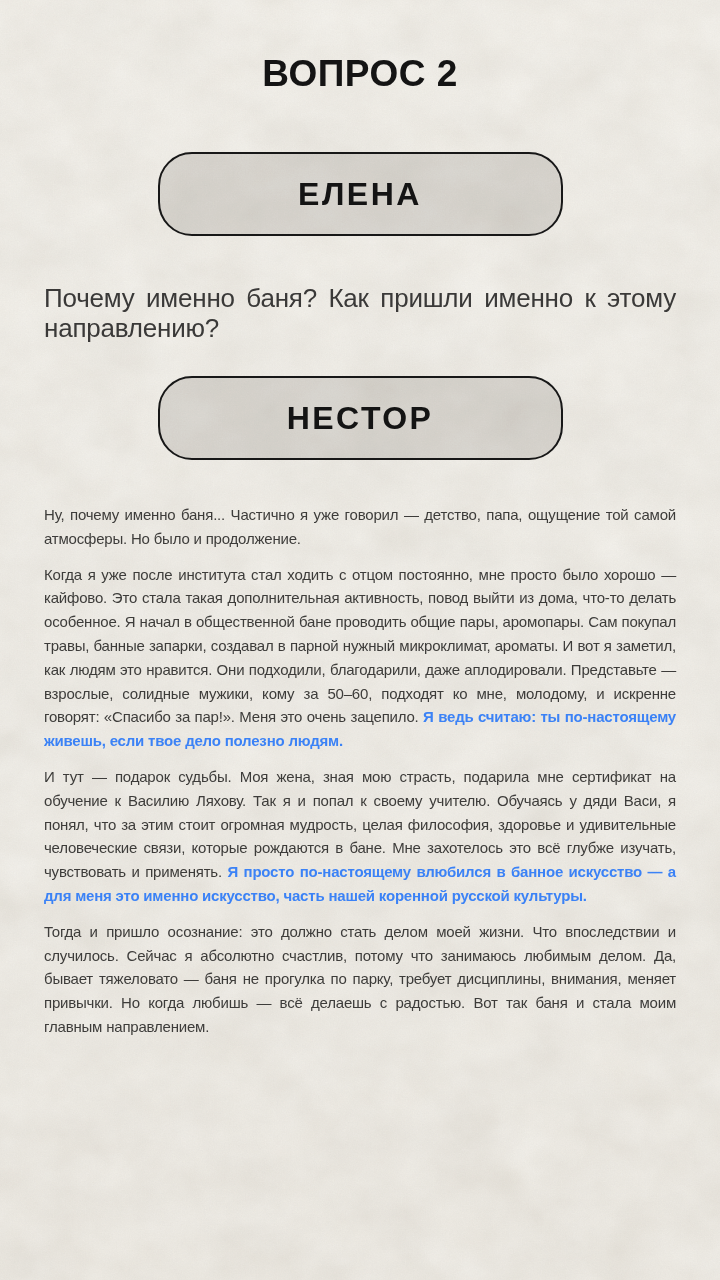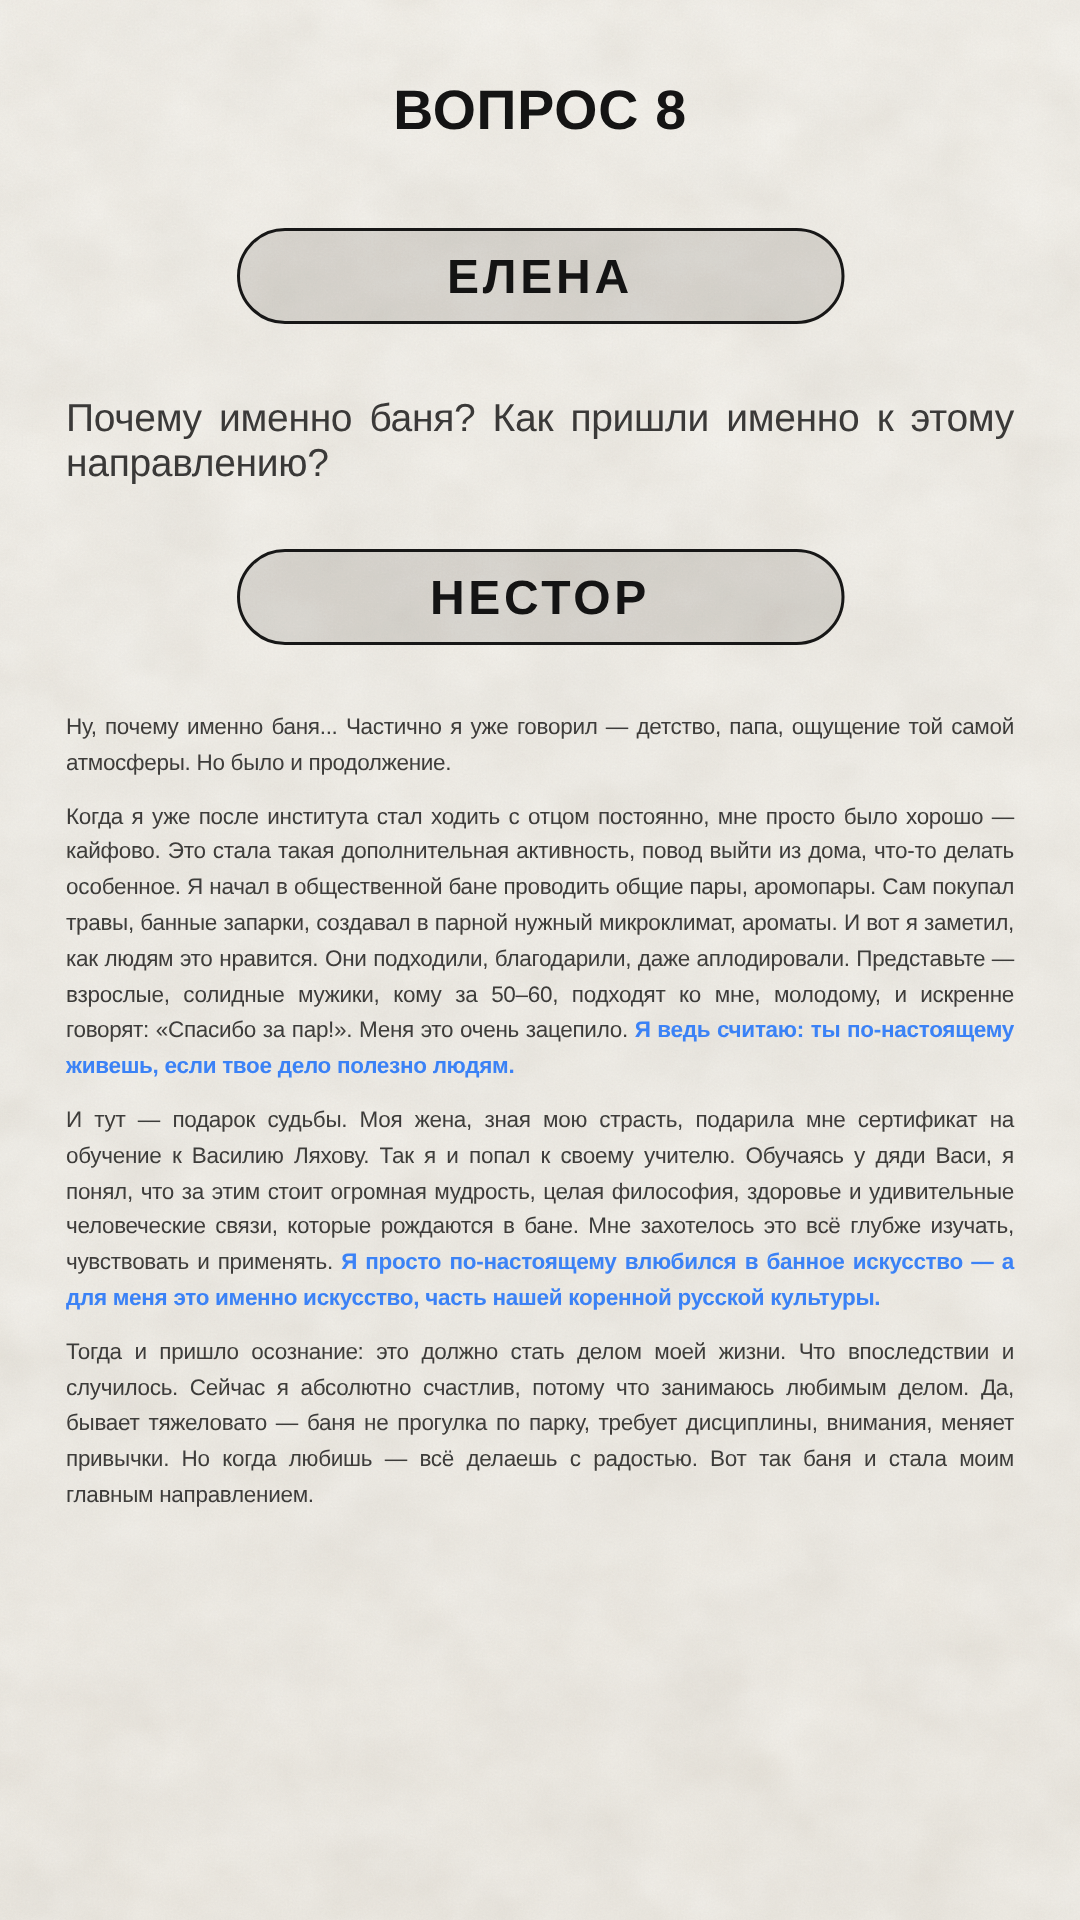--- a/index.html
+++ b/index.html
@@ -33,30 +33,30 @@
     text-align: center;
     font-size: 37px;
     line-height: 40px;
     font-weight: bold;
     letter-spacing: 0.5px;
     color: #141414;
   }
   .badge {
     box-sizing: border-box;
     width: 405px;
-    height: 64px;
+    height: 84px;
     margin: 58px auto 0 auto;
     border: 2.5px solid #171717;
     border-radius: 34px;
     background: rgba(95, 88, 78, 0.16);
     display: flex;
     align-items: center;
     justify-content: center;
   }
-  .badge-answer { margin-top: 43px; }
+  .badge-answer { margin-top: 33px; }
   .badge-label {
     font-size: 32px;
     font-weight: bold;
     letter-spacing: 2.5px;
     color: #141414;
   }
   .question {
     margin: 47px 0 0 0;
     font-size: 26px;
     line-height: 30px;
@@ -107,21 +107,21 @@
                 0.4 0.4 0.4 0 -0.18"></feColorMatrix>
     </filter>
   </defs>
   <rect width="720" height="1280" filter="url(#mottleDark)" opacity="0.20"></rect>
   <rect width="720" height="1280" filter="url(#mottleLight)" opacity="0.45"></rect>
   <rect width="720" height="1280" filter="url(#grain)" opacity="0.10"></rect>
 </svg>
 
 <div class="page">
 
-  <h1 class="title">ВОПРОС 8</h1>
+  <h1 class="title">ВОПРОС 2</h1>
 
   <div class="badge">
     <span class="badge-label">ЕЛЕНА</span>
   </div>
 
   <p class="question">Почему именно баня? Как пришли именно к этому направлению?</p>
 
   <div class="badge badge-answer">
     <span class="badge-label">НЕСТОР</span>
   </div>

